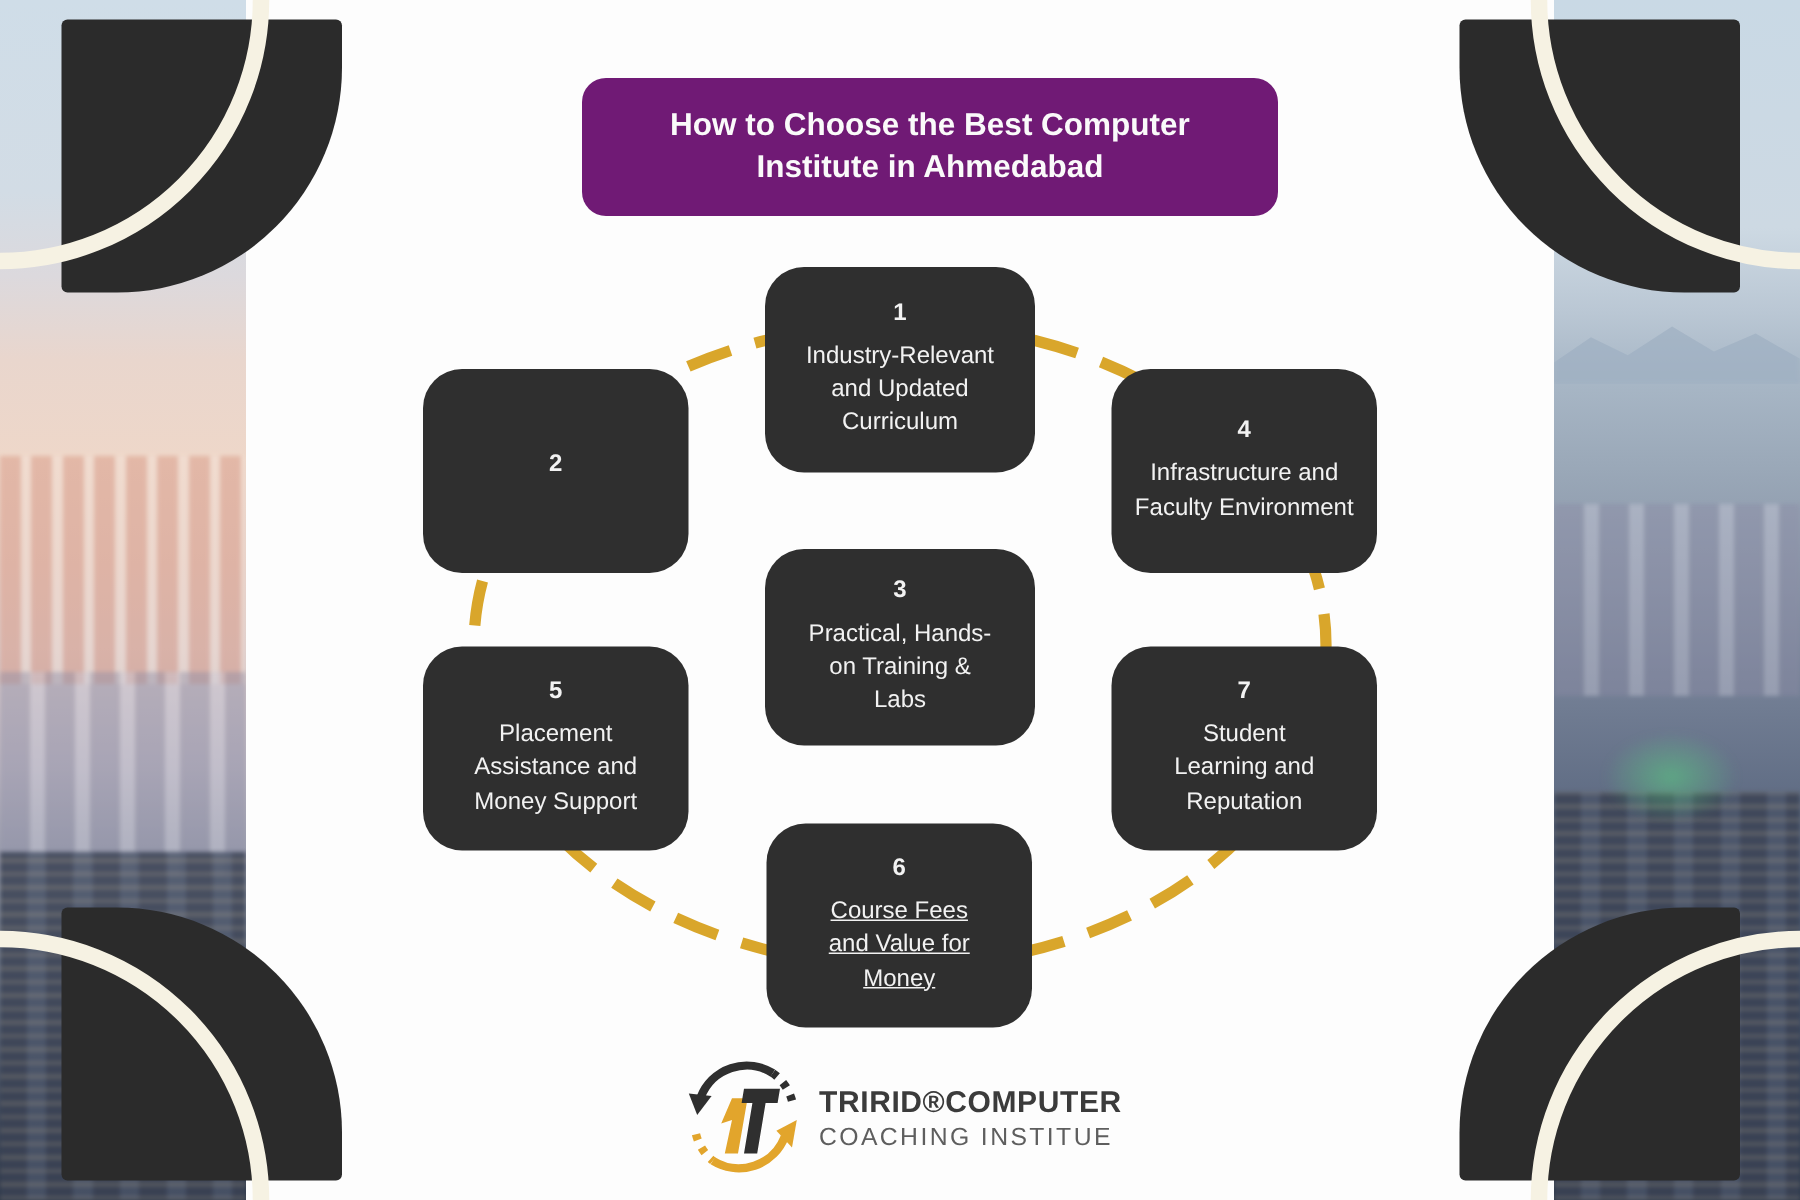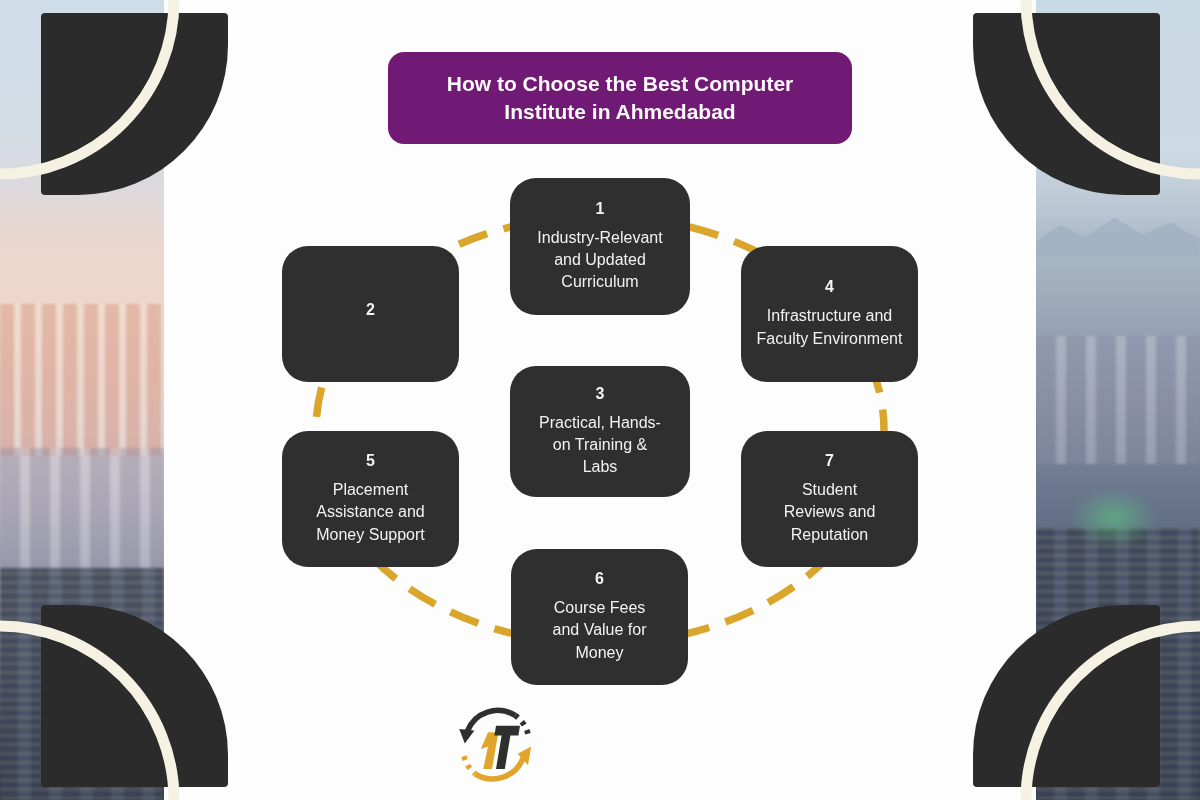--- a/index.html
+++ b/index.html
@@ -62,21 +62,21 @@
   .node .num{font-size:16px;font-weight:700;margin-bottom:9px;}
   .node .lbl{font-size:16px;line-height:1.38;max-width:150px;}
   #node-1{left:510px;top:178px;width:180px;height:137px;}
   #node-2{left:282px;top:246px;width:177px;height:136px;}
   #node-4{left:741px;top:246px;width:177px;height:136px;}
   #node-3{left:510px;top:366px;width:180px;height:131px;}
   #node-5{left:282px;top:431px;width:177px;height:136px;}
   #node-7{left:741px;top:431px;width:177px;height:136px;}
   #node-6{left:511px;top:549px;width:177px;height:136px;}
   #node-3 .lbl{max-width:131px;}
-  #node-6 .lbl{max-width:106px;}
+  #node-6 .lbl{max-width:106px;text-decoration:underline;}
   #node-7 .lbl{max-width:100px;}
   
   .logo{position:absolute;left:456px;top:705px;display:flex;align-items:center;z-index:6;}
   .logo-icon{width:80px;height:80px;flex:0 0 auto;}
   .logo-text{margin-left:10px;margin-top:2px;}
   .logo-brand{font-size:20px;font-weight:700;color:#3b3b3b;letter-spacing:.4px;}
   .logo-sub{font-size:16.5px;color:#5e5e5e;letter-spacing:1.6px;margin-top:2px;}
 </style>
 </head>
 <body>
@@ -139,30 +139,34 @@
 <div class="node" id="node-5">
   <div class="num">5</div>
   <div class="lbl">Placement Assistance and Money Support</div>
 </div>
 <div class="node" id="node-6">
   <div class="num">6</div>
   <div class="lbl">Course Fees and Value for Money</div>
 </div>
 <div class="node" id="node-7">
   <div class="num">7</div>
-  <div class="lbl">Student Reviews and Reputation</div>
+  <div class="lbl">Student Learning and Reputation</div>
 </div>
 
 <div class="logo">
   <svg class="logo-icon" viewBox="0 0 100 100">
 
     <path d="M 90 36 A 41 41 0 0 0 74 13" fill="none" stroke="#2f2f2f" stroke-width="7" stroke-dasharray="5 7"></path>
     <path d="M 74 13 A 41 41 0 0 0 14 33" fill="none" stroke="#2f2f2f" stroke-width="7"></path>
     <polygon points="4,30 23,32 11,48" fill="#2f2f2f"></polygon>
 
     <path d="M 10 64 A 41 41 0 0 0 24 86" fill="none" stroke="#E2A52C" stroke-width="7" stroke-dasharray="5 7"></path>
     <path d="M 24 86 A 41 41 0 0 0 84 66" fill="none" stroke="#E2A52C" stroke-width="7"></path>
     <polygon points="94,52 77,61 90,75" fill="#E2A52C"></polygon>
 
     <path d="M 40 34 L 53 34 L 45 80 L 34 80 L 40 52 L 31 55 Z" fill="#E2A52C"></path>
     <path d="M 50 26 L 80 26 L 78 38 L 68 38 L 61 80 L 50 80 L 57 38 L 48 38 Z" fill="#2f2f2f"></path>
   </svg>
+  <div class="logo-text">
+    <div class="logo-brand">TRIRID®COMPUTER</div>
+    <div class="logo-sub">COACHING INSTITUE</div>
+  </div>
 </div>
 
 </body></html>

